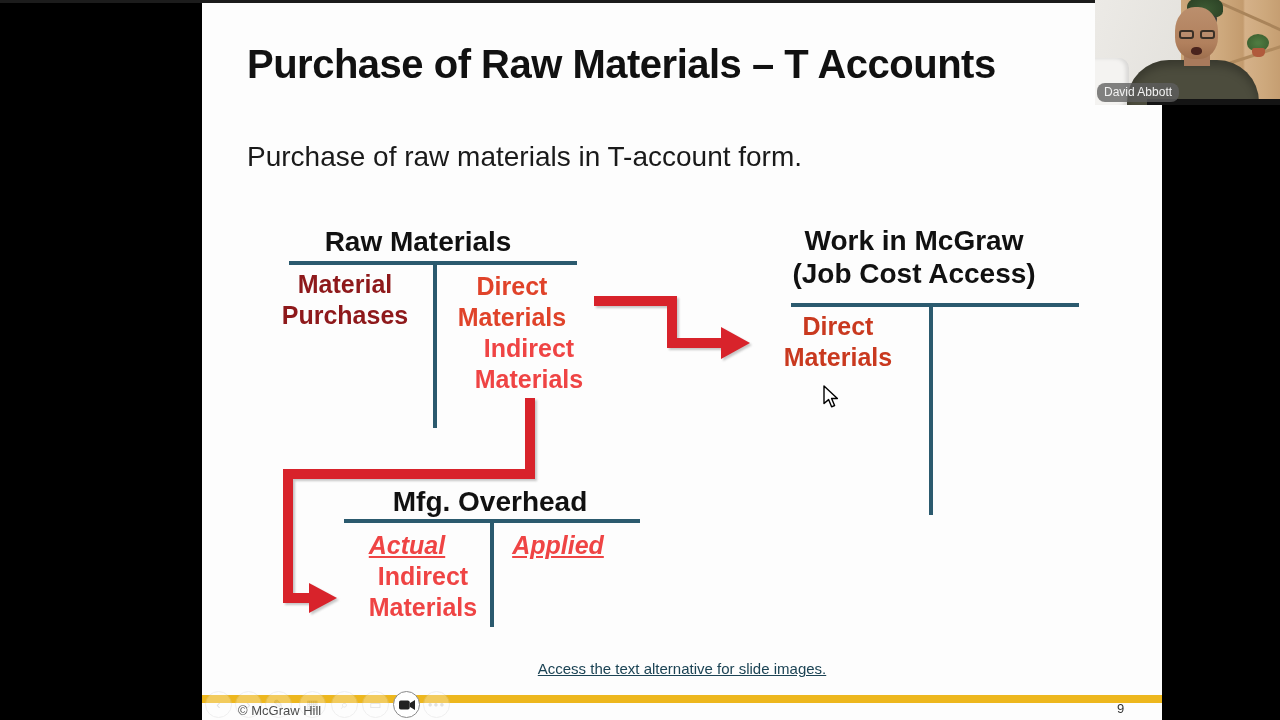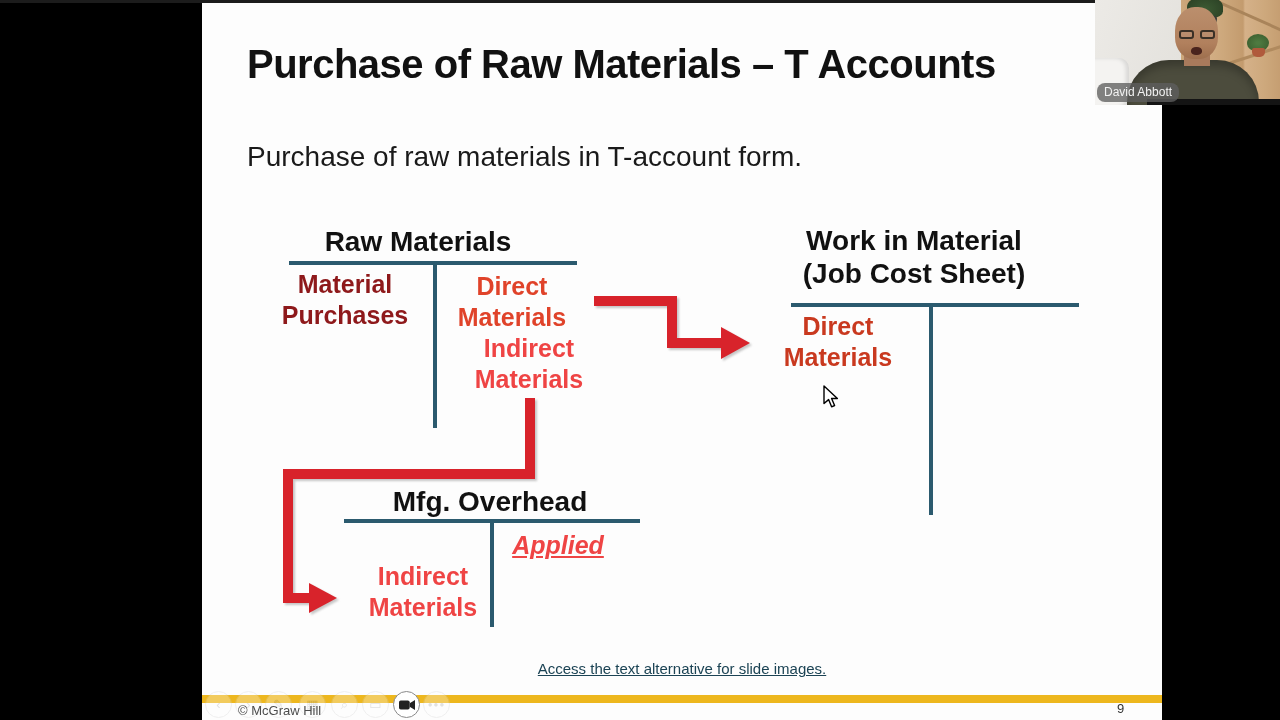--- a/index.html
+++ b/index.html
@@ -67,30 +67,31 @@
     <div class="slide-subtitle">Purchase of raw materials in T-account form.</div>
 
     <div class="acct-title" style="left:216px; top:225px;">Raw Materials</div>
     <div class="tline" style="left:87px; top:261px; width:288px; height:4px;"></div>
     <div class="tline" style="left:231px; top:261px; width:4px; height:167px;"></div>
     <div class="acct-label maroon" style="left:143px; top:269px; width:170px;">Material Purchases</div>
     <div class="acct-label red-bright" style="left:310px; top:271px; width:130px;">Direct Materials</div>
     <div class="acct-label black-txt" style="left:327px; top:333px; width:130px;">Indirect Materials</div>
 
     <div class="acct-title" style="left:712px; top:224px;">
-      <div>Work in Material</div>
-      <div>(Job Cost Sheet)</div>
+      <div>Work in McGraw</div>
+      <div>(Job Cost Access)</div>
     </div>
     <div class="tline" style="left:589px; top:303px; width:288px; height:4px;"></div>
     <div class="tline" style="left:727px; top:303px; width:4px; height:212px;"></div>
     <div class="acct-label red-deep" style="left:636px; top:311px; width:130px;">Direct Materials</div>
 
     <div class="acct-title" style="left:288px; top:485px;">Mfg. Overhead</div>
     <div class="tline" style="left:142px; top:519px; width:296px; height:4px;"></div>
     <div class="tline" style="left:288px; top:519px; width:4px; height:108px;"></div>
+    <div class="acct-label black-txt uitalic" style="left:205px; top:530px; width:140px;">Actual</div>
     <div class="acct-label black-txt uitalic" style="left:356px; top:530px; width:140px;">Applied</div>
     <div class="acct-label black-txt" style="left:221px; top:561px; width:130px;">Indirect Materials</div>
 
     <svg class="arrows-svg" width="960" height="720" viewBox="0 0 960 720">
       <g class="arrow-shape">
         <path d="M392 301 L470 301 L470 343 L521 343" fill="none" stroke="#d8232b" stroke-width="10"></path>
         <polygon points="519,327 548,343 519,359" fill="#d8232b"></polygon>
       </g>
       <g class="arrow-shape">
         <path d="M328 398 L328 474 L86 474 L86 598 L109 598" fill="none" stroke="#d8232b" stroke-width="10"></path>

